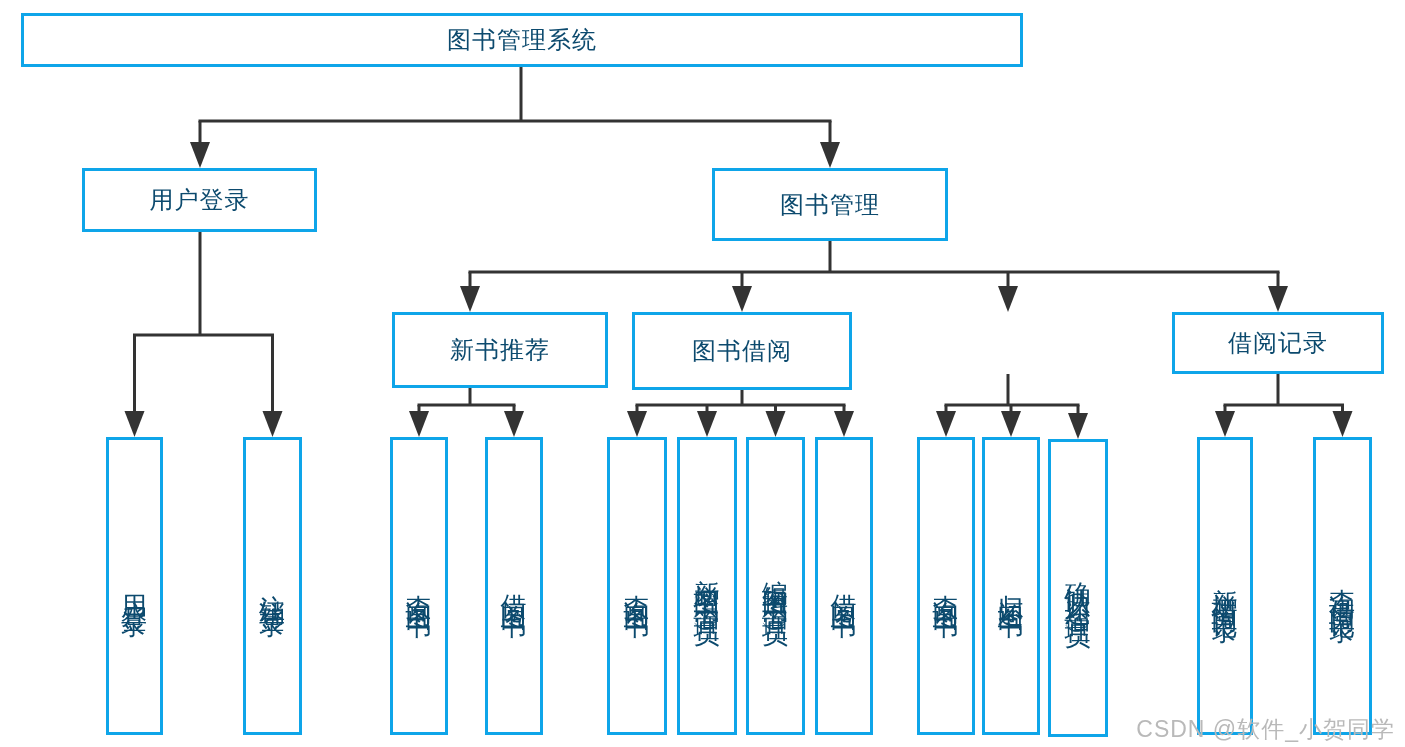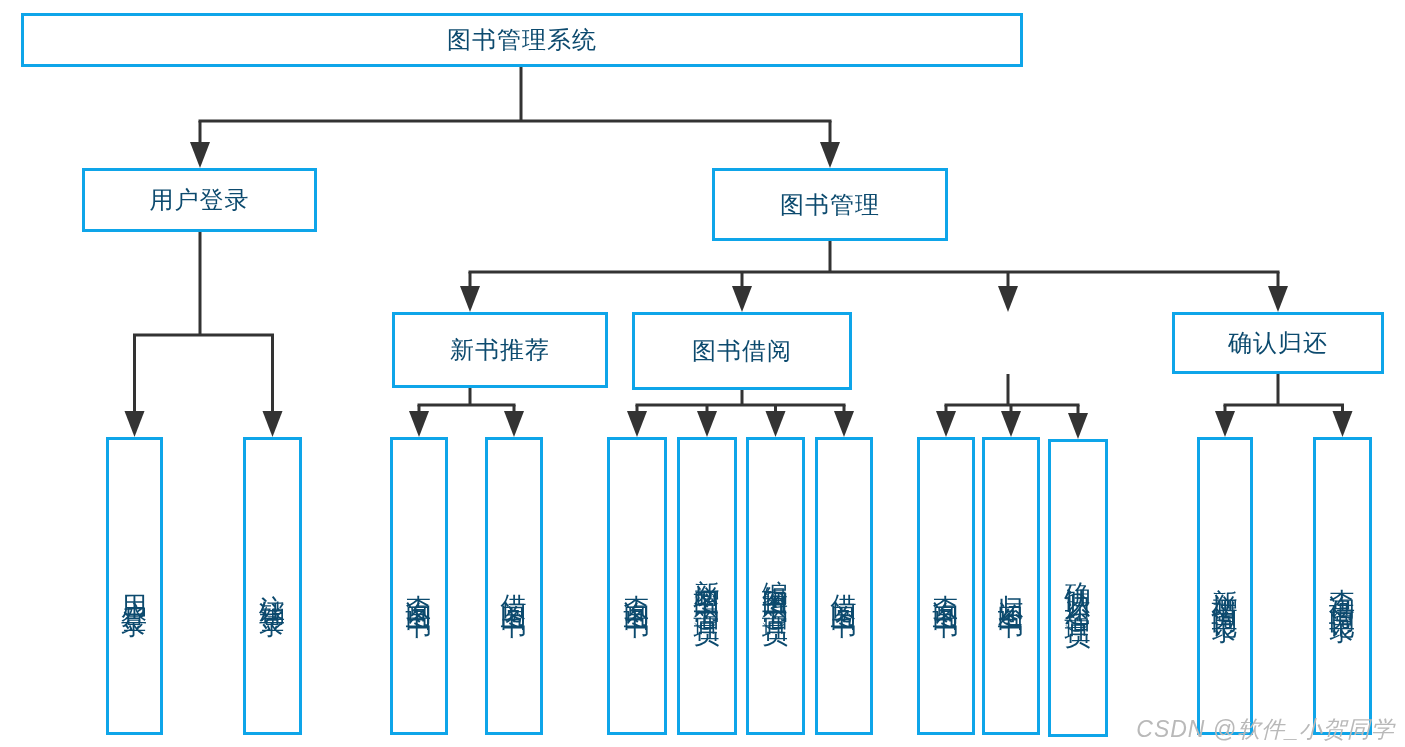--- a/index.html
+++ b/index.html
@@ -38,21 +38,20 @@
   }
   #wires path { stroke: #333333; stroke-width: 3; fill: none; }
   #wires polygon { fill: #333333; stroke: none; }
   .watermark {
     position: absolute;
     right: 10px;
     bottom: 2px;
     font-size: 23px;
     color: #b9b9b9;
     letter-spacing: 1px;
-    font-style: italic;
   }
 </style>
 </head>
 <body>
 
 <div id="canvas">
 
   <svg id="wires" viewBox="0 0 1405 747">
 
     <path d="M521 67 V121 M198.5 121 H831.5 M200 121 V424 M830 121 V148" transform="translate(0,0)" style="display:none"></path>
@@ -116,21 +115,21 @@
     <polygon points="1332.5,411 1352.5,411 1342.5,437"></polygon>
   </svg>
 
   <div class="node h" style="left:21px; top:13px; width:1002px; height:54px;">图书管理系统</div>
 
   <div class="node h" style="left:82px; top:168px; width:235px; height:64px;">用户登录</div>
   <div class="node h" style="left:712px; top:168px; width:236px; height:73px;">图书管理</div>
 
   <div class="node h" style="left:362px; top:312px; width:216px; height:76px;margin-left:30px;">新书推荐</div>
   <div class="node h" style="left:632px; top:312px; width:220px; height:78px;">图书借阅</div>
-  <div class="node h" style="left:1172px; top:312px; width:212px; height:62px;">确认归还</div>
+  <div class="node h" style="left:1172px; top:312px; width:212px; height:62px;">借阅记录</div>
 
   <div class="node v" style="left:106px; top:437px; width:57px; height:298px;">
     <span class="vtext">用户登录</span>
   </div>
   <div class="node v" style="left:243px; top:437px; width:59px; height:298px;">
     <span class="vtext">注销登录</span>
   </div>
 
   <div class="node v" style="left:390px; top:437px; width:58px; height:298px;">
     <span class="vtext">查询图书</span>

